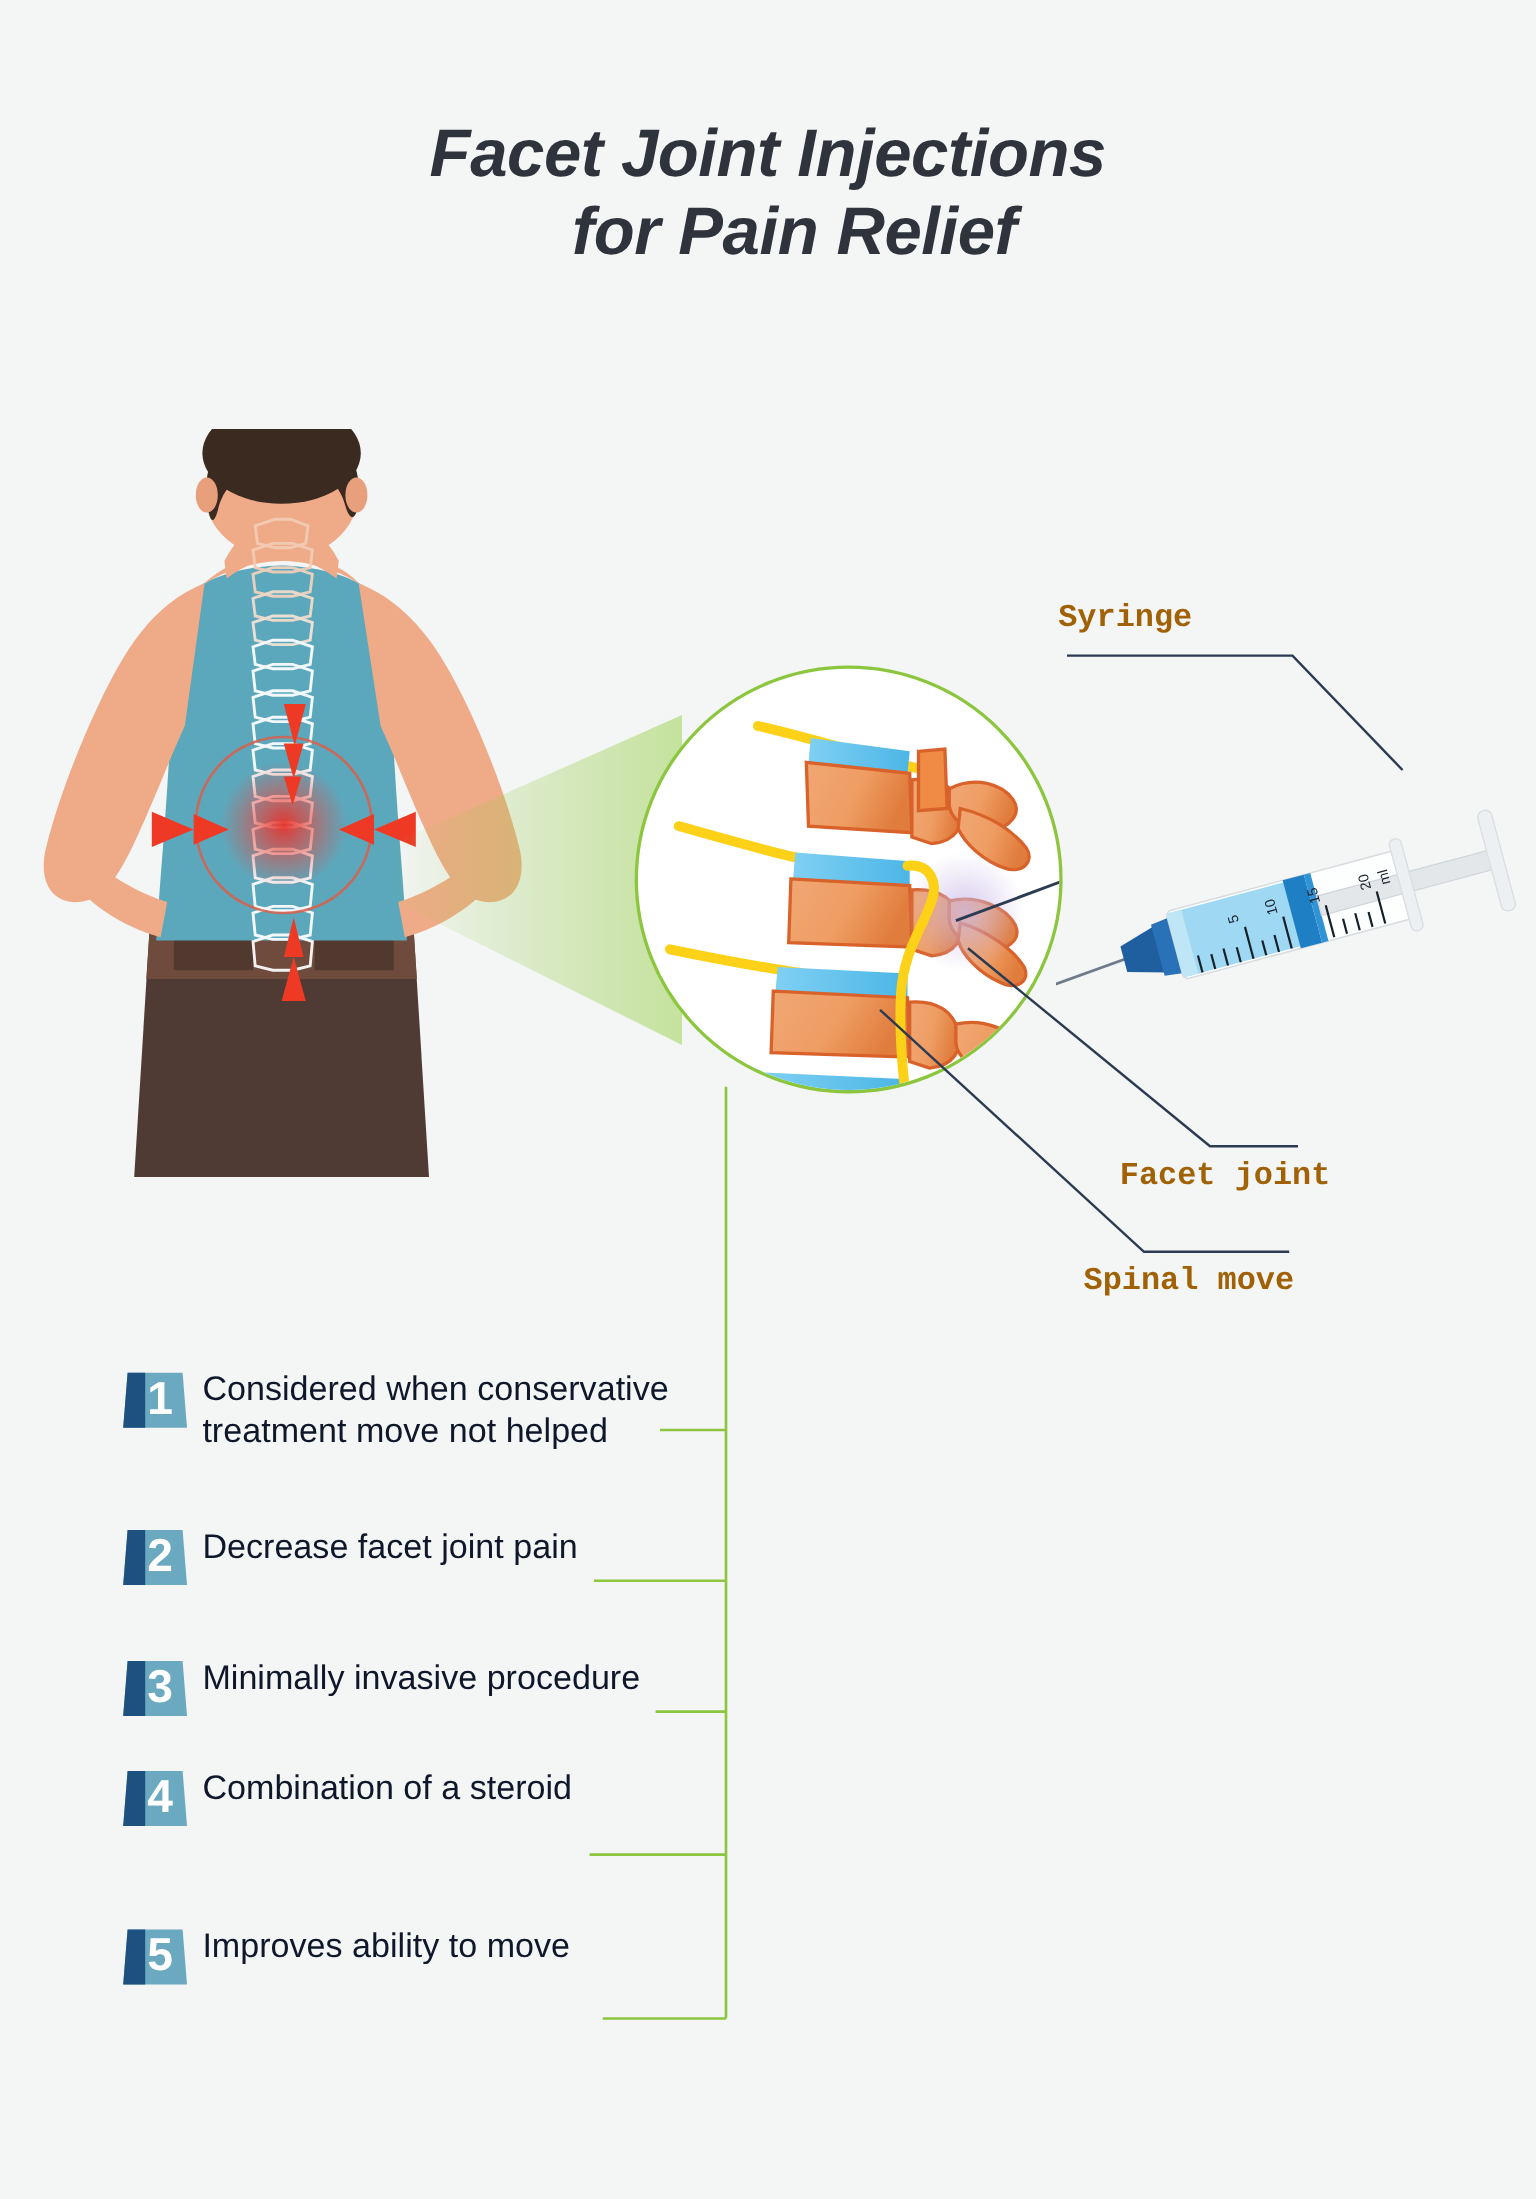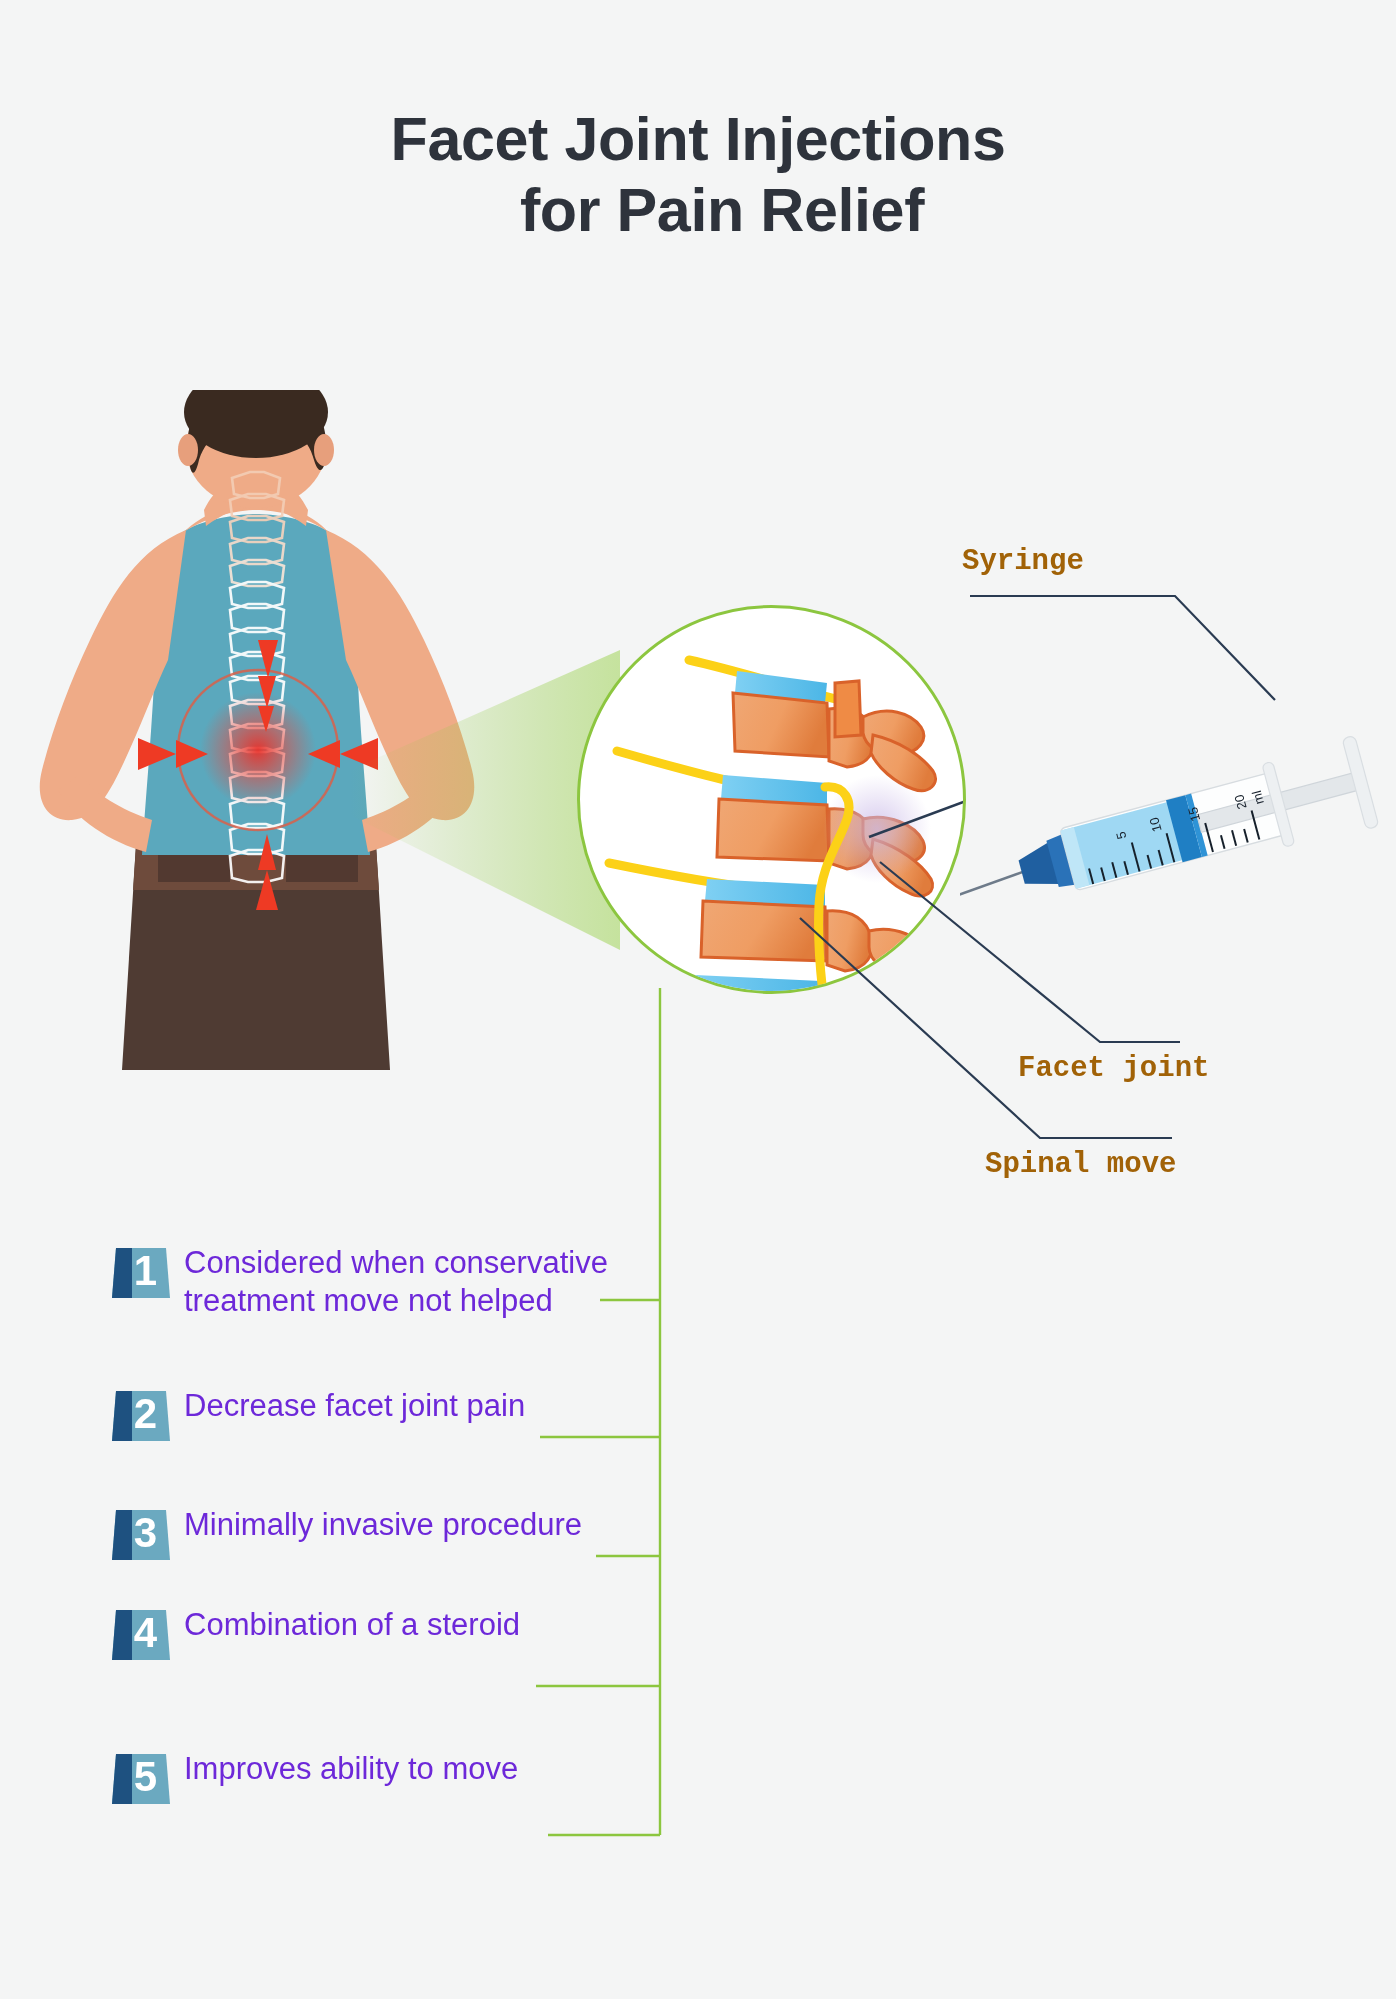--- a/index.html
+++ b/index.html
@@ -12,20 +12,21 @@
   }
   .stage{position:absolute;inset:0;}
 
   
   .title{
     position:absolute;left:0;right:0;top:104px;
     text-align:center;
     font-size:61px;line-height:1.17;
     font-weight:700;letter-spacing:-0.4px;
     color:#2e333c;
+    font-style:italic;
   }
   .title .l2{display:block;margin-left:48px;}
 
   
   .person{position:absolute;left:18px;top:390px;width:500px;height:680px;}
   .person svg{display:block;}
 
   
   .magnifier{
     position:absolute;left:577px;top:605px;
@@ -61,21 +62,21 @@
   .badge svg{display:block;}
   .badge .num{
     position:absolute;left:0;top:0;width:62px;height:62px;
     display:flex;align-items:center;justify-content:center;
     color:#ffffff;font-size:42px;font-weight:700;
     padding-left:9px;box-sizing:border-box;
     font-family:"Liberation Sans", sans-serif;
   }
   .rowtext{
     font-size:31px;line-height:1.22;
-    color:#6d28d9;font-weight:400;
+    color:#0f172a;font-weight:400;
     padding-top:4px;
   }
   .r1{top:0px;}
   .r2{top:143px;}
   .r3{top:262px;}
   .r4{top:362px;}
   .r5{top:506px;}
   .connectors{position:absolute;left:0;top:0;width:1396px;height:1999px;z-index:1;pointer-events:none;}
 </style>
 </head>

